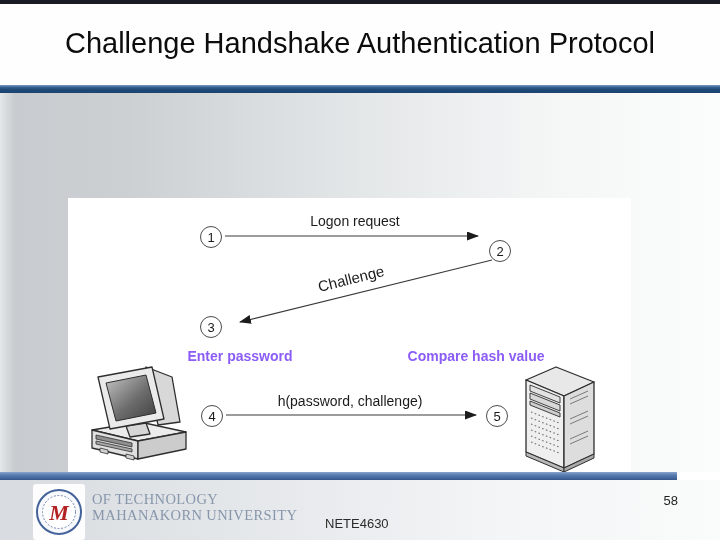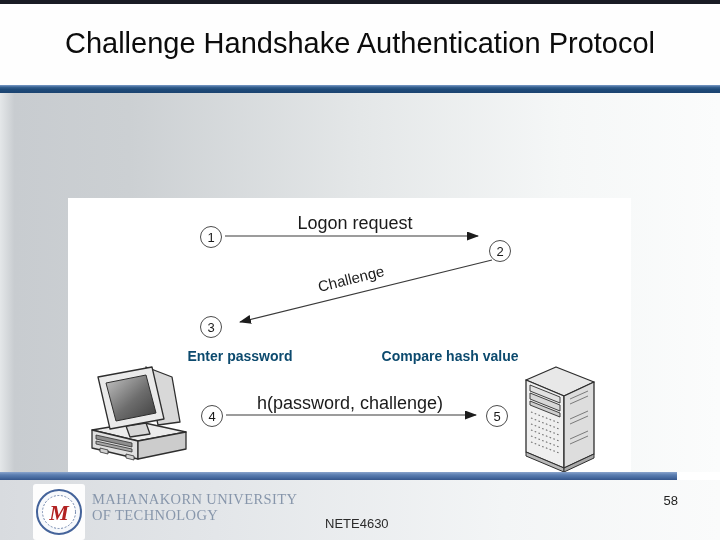--- a/index.html
+++ b/index.html
@@ -22,22 +22,22 @@
     background:linear-gradient(90deg,#e4e7e9 0%,#c8ccd0 2%,#ccd0d3 18%,#e4e7e8 50%,#f5f7f7 78%,#fbfcfc 100%);
   }
   .diagram-box{position:absolute;left:68px;top:105px;width:563px;height:356px;background:#ffffff;}
   .arrow-layer{position:absolute;left:0;top:0;width:563px;height:356px;}
   .step{
     position:absolute;width:22px;height:22px;box-sizing:border-box;
     border:1.6px solid #4c4c4c;border-radius:50%;background:#fff;
     display:flex;align-items:center;justify-content:center;
     font-size:13px;color:#1a1a1a;
   }
-  .lbl{position:absolute;transform:translateX(-50%);white-space:nowrap;font-size:18px;color:#1b1b1b;}
-  .lbl.bold{font-weight:bold;font-size:14px;color:#0c4a6e;}
+  .lbl{position:absolute;transform:translateX(-50%);white-space:nowrap;font-size:14px;color:#1b1b1b;}
+  .lbl.bold{font-weight:bold;font-size:14px;color:#8b5cf6;}
   .lbl.big{font-size:17px;color:#1f1f1f;}
   .lbl.rot{transform:translateX(-50%) rotate(-14deg);font-size:15px;}
   .node-icon{position:absolute;}
   .footer-bar{
     position:absolute;left:0;top:472px;width:677px;height:8px;
     background:linear-gradient(#8aa4cc 0%,#5c7fb2 35%,#44679c 75%,#35568b 100%);
   }
   .footer{
     position:absolute;left:0;top:480px;width:720px;height:60px;
     background:linear-gradient(90deg,#d8dbdf 0%,#e3e6e9 30%,#f3f5f6 70%,#fafbfb 100%);
@@ -85,21 +85,21 @@
       <div class="step" style="left:132px;top:28px;">1</div>
       <div class="step" style="left:421px;top:42px;">2</div>
       <div class="step" style="left:132px;top:118px;">3</div>
       <div class="step" style="left:133px;top:207px;">4</div>
       <div class="step" style="left:418px;top:207px;">5</div>
       <div class="step" style="left:418px;top:297px;">6</div>
 
       <div class="lbl" style="left:287px;top:15px;">Logon request</div>
       <div class="lbl rot" style="left:283px;top:72px;">Challenge</div>
       <div class="lbl bold" style="left:172px;top:150px;">Enter password</div>
-      <div class="lbl bold" style="left:382px;top:150px;">Compare hash value</div>
+      <div class="lbl bold" style="left:408px;top:150px;">Compare hash value</div>
       <div class="lbl" style="left:282px;top:195px;">h(password, challenge)</div>
       <div class="lbl" style="left:285px;top:280px;">Authorize or fail</div>
       <div class="lbl" style="left:420px;top:328px;">Compares values</div>
       <div class="lbl big" style="left:71px;top:280px;">Client</div>
       <div class="lbl big" style="left:492px;top:280px;">Server</div>
 
       <svg class="node-icon" style="left:16px;top:164px;" width="108" height="110" viewBox="0 0 108 110">
         <defs>
           <linearGradient id="scr" x1="0" y1="0" x2="1" y2="1">
             <stop offset="0" stop-color="#c6c6c6"></stop>
@@ -165,20 +165,20 @@
 
   <div class="footer">
     <div class="logo-tile">
       <svg width="52" height="56" viewBox="0 0 52 56">
         <circle cx="26" cy="28" r="22" fill="#f7f9fc" stroke="#44639a" stroke-width="2"></circle>
         <circle cx="26" cy="28" r="16.5" fill="#ffffff" stroke="#7388ad" stroke-width="1" stroke-dasharray="2,1.6"></circle>
         <text x="26" y="36" text-anchor="middle" font-family="Liberation Serif, serif" font-size="22" font-style="italic" font-weight="bold" fill="#b22222">M</text>
       </svg>
     </div>
     <div class="univ">
+      <div>OF TECHNOLOGY</div>
       <div>MAHANAKORN UNIVERSITY</div>
-      <div>OF TECHNOLOGY</div>
     </div>
     <div class="course">NETE4630</div>
     <div class="pagenum">58</div>
   </div>
 
 </div>
 
 </body></html>

